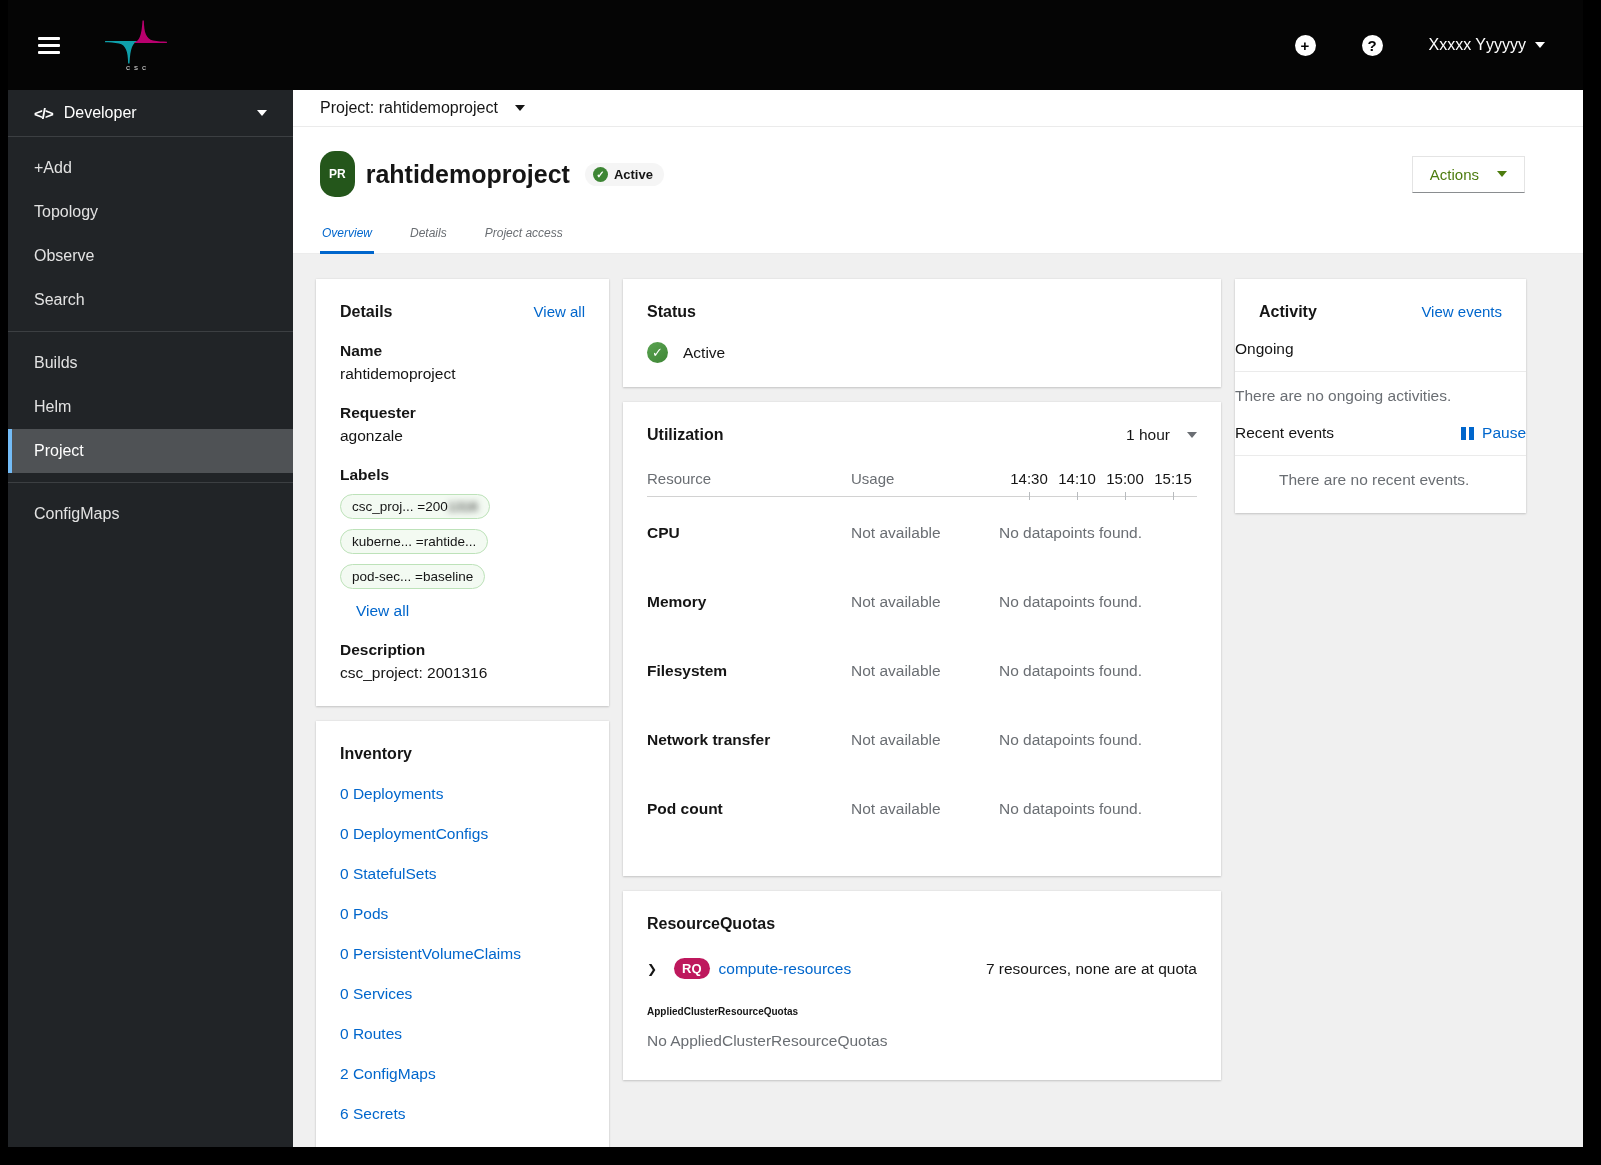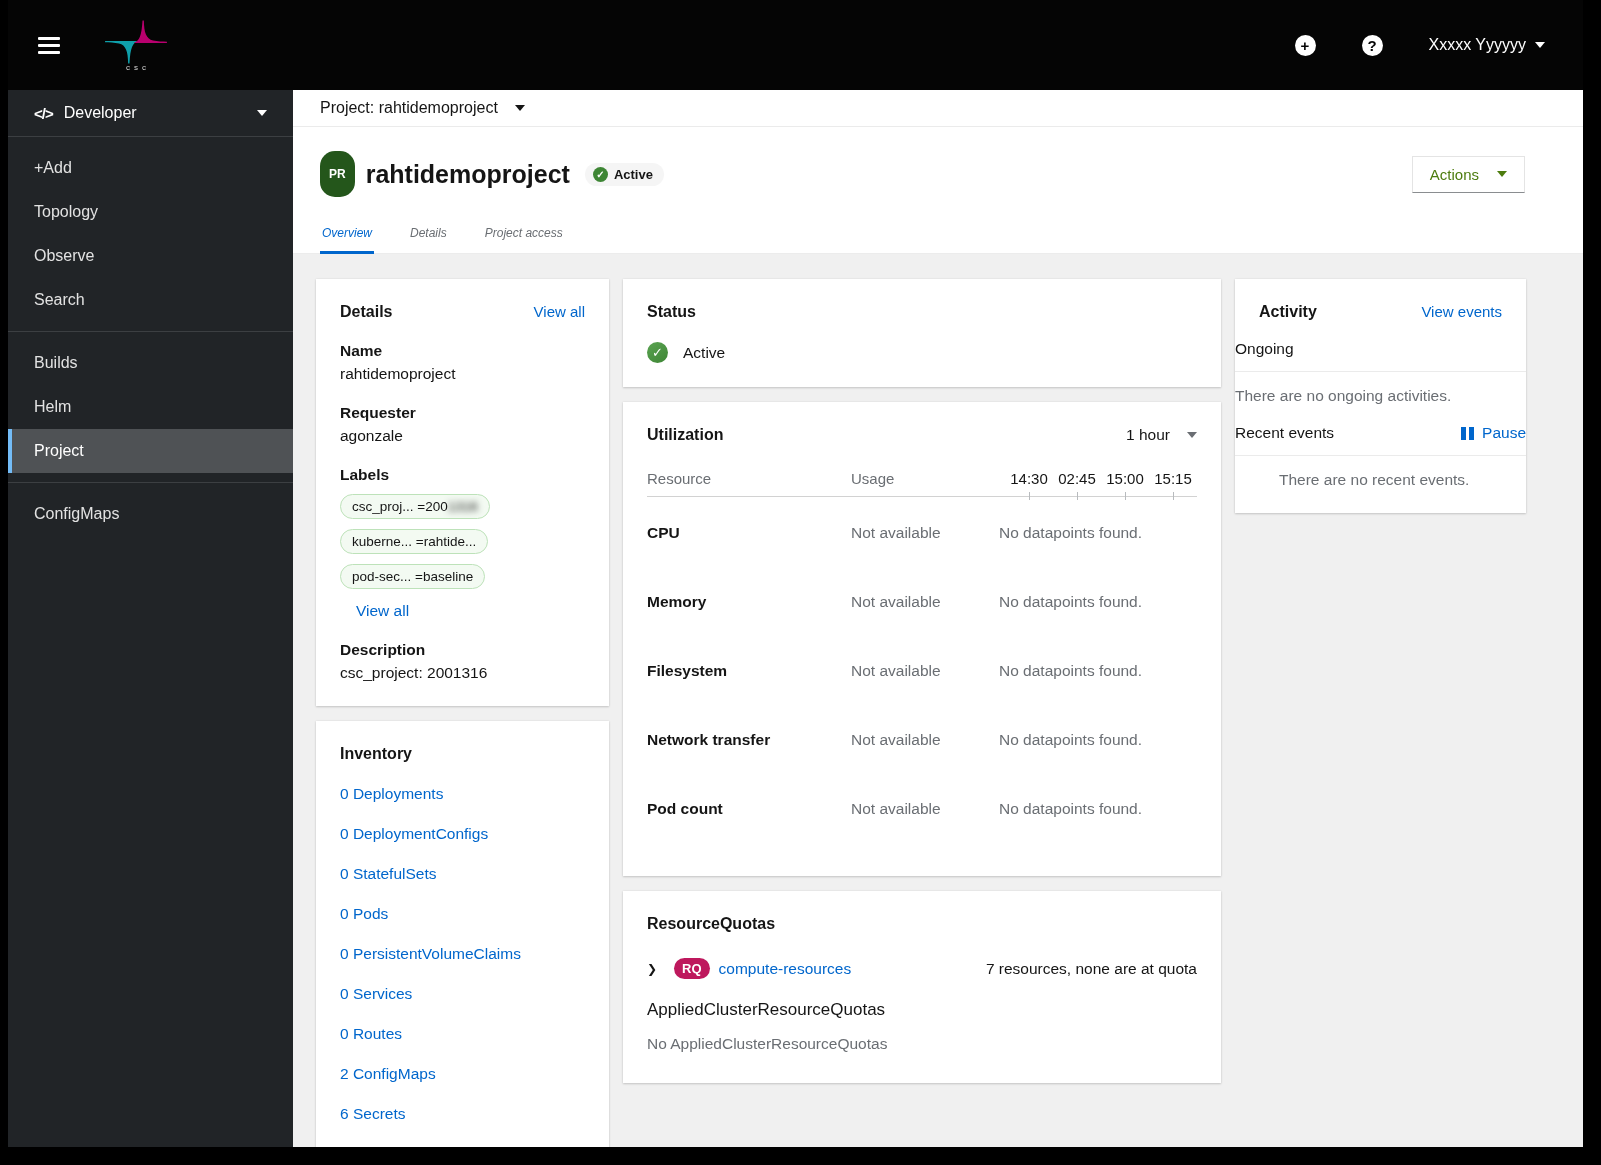--- a/index.html
+++ b/index.html
@@ -87,21 +87,21 @@
   .util-res { width:204px; font-size:15.5px; font-weight:bold; color:#151515; }
   .util-usage { width:148px; font-size:15.5px; }
   .util-chart { font-size:15.5px; }
 
   
   .rq-row { display:flex; align-items:center; margin-top:25px; }
   .expand-chev { font-size:12px; color:#151515; cursor:pointer; margin-right:17px; }
   .rq-badge { background:#be185d; color:#fff; font-size:13px; font-weight:bold; border-radius:13px; padding:3px 8px; margin-right:9px; }
   .rq-link { font-size:15.5px; }
   .rq-status { margin-left:auto; font-size:15.5px; color:#151515; }
-  .sub-head { font-weight:normal; font-size:17px; margin-top:21px; }
+  .sub-head { font-weight:bold; font-size:10px; margin-top:27px; }
   .rq-empty { font-size:15.5px; margin-top:15px; }
 
   
   .act-section { padding:0 24px; }
   .act-head { display:flex; align-items:baseline; justify-content:space-between; padding-top:24px; }
   .act-sub { display:flex; align-items:center; justify-content:space-between; font-size:15.5px; padding:19px 0 13px; }
   .divider { border:none; border-top:1px solid #ebebeb; }
   .act-empty { font-size:15.5px; padding:15px 0 17px; }
   .pause-btn { display:flex; align-items:center; gap:8px; color:#0066cc; font-size:15.5px; cursor:pointer; background:none; border:none; font-family:inherit; }
   .pause-icon { display:flex; gap:3px; }
@@ -244,21 +244,21 @@
                 <span class="duration-dd">
                   <span>1 hour</span>
                   <span class="caret-down" style="color:#6a6e73"></span>
                 </span>
               </div>
               <div class="util-cols">
                 <span class="col-resource">Resource</span>
                 <span class="col-usage">Usage</span>
                 <span class="time-axis">
                   <span class="time-cell">14:30</span>
-                  <span class="time-cell">02:45</span>
+                  <span class="time-cell">14:10</span>
                   <span class="time-cell">15:00</span>
                   <span class="time-cell">15:15</span>
                 </span>
               </div>
               <div class="util-row">
                 <span class="util-res">CPU</span>
                 <span class="util-usage muted">Not available</span>
                 <span class="util-chart muted">No datapoints found.</span>
               </div>
               <div class="util-row">

